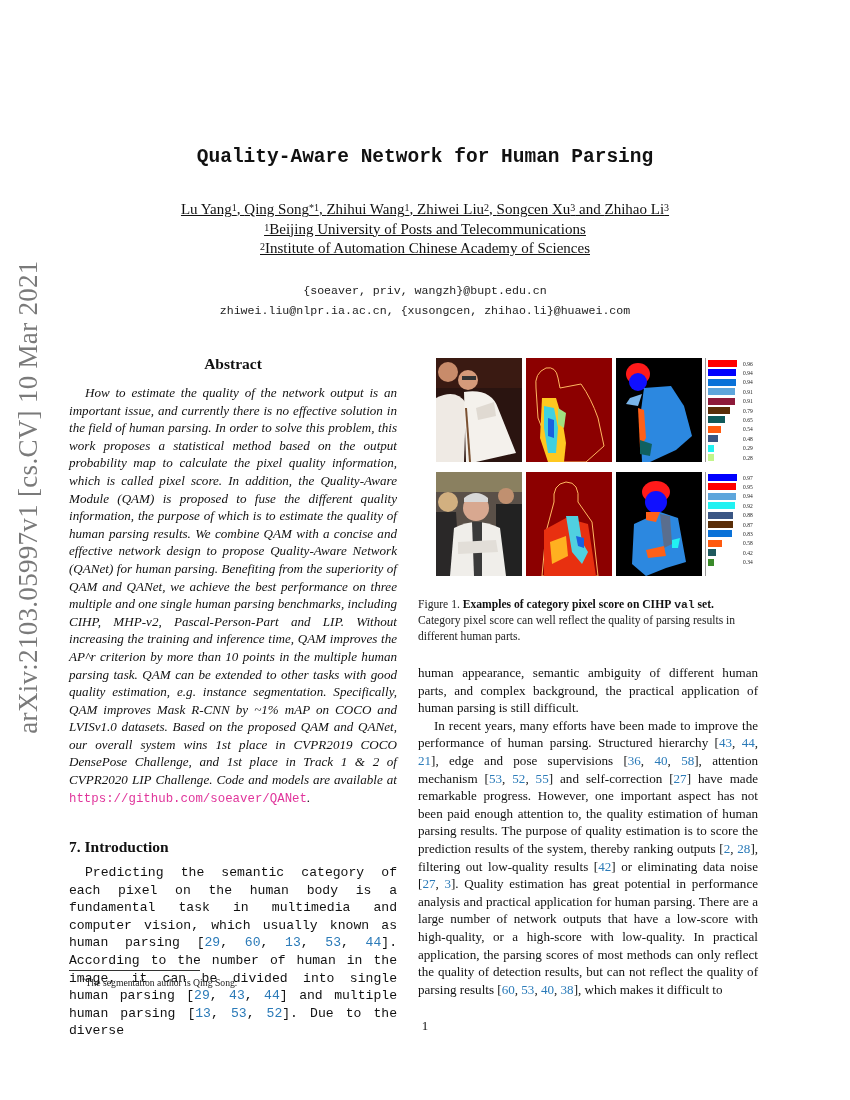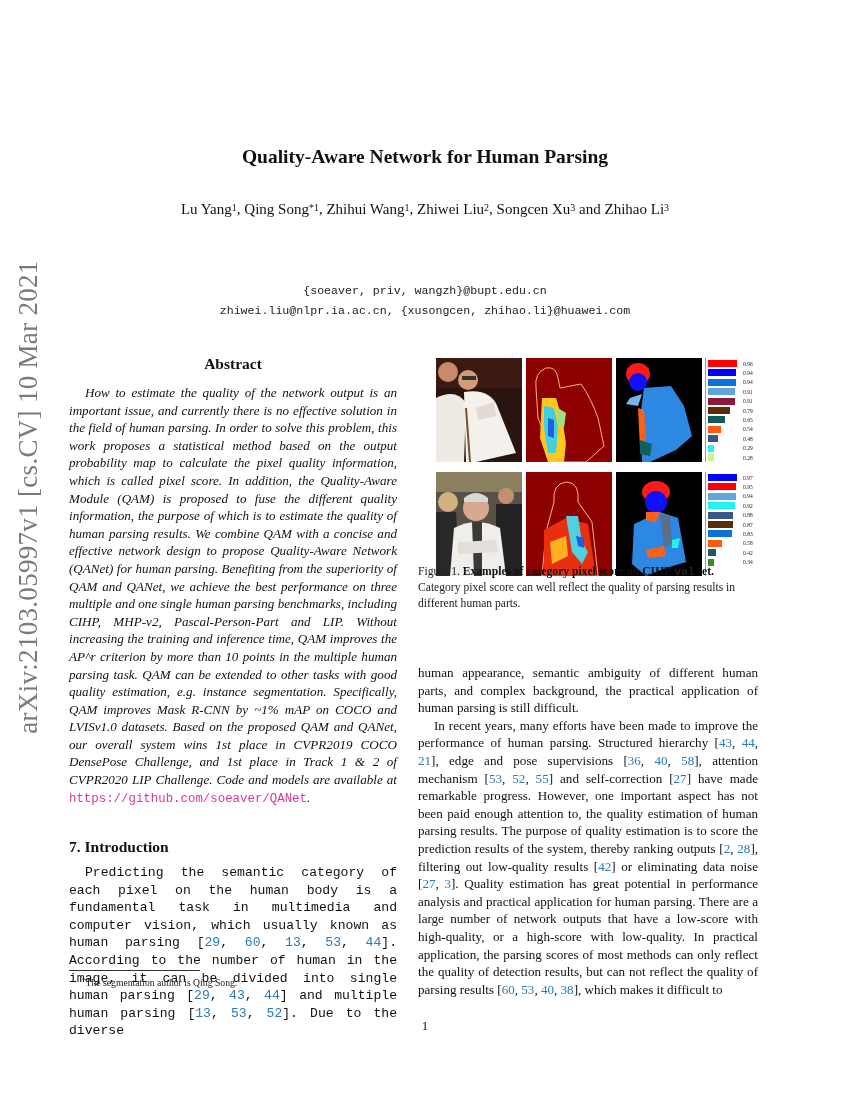--- a/index.html
+++ b/index.html
@@ -7,23 +7,23 @@
          font-family: "Liberation Serif", "DejaVu Serif", serif; color: #111; }
   .abs { position: absolute; }
 
   
   .arxiv-stamp { left: 8px; top: 292px; width: 40px; height: 410px; }
   .arxiv-stamp span { position: absolute; left: 50%; top: 50%;
      transform: translate(-50%, -50%) rotate(-90deg); white-space: nowrap;
      font-size: 27px; color: #7a7a7a; letter-spacing: 0.3px; }
 
   .title { left: 0; width: 850px; top: 146px; text-align: center;
-           font-size: 19.5px; font-weight: bold; }
+           font-size: 19.5px; font-weight: bold; font-family: Liberation Mono, monospace; }
   .authors { left: 0; width: 850px; top: 200px; text-align: center; font-size: 15px; line-height: 19.5px; }
-  .authors div { white-space: nowrap; }
+  .authors div { white-space: nowrap; text-decoration: underline; }
   .authors sup { font-size: 10px; vertical-align: top; position: relative; top: -2px; }
   .emails { left: 0; width: 850px; top: 281px; text-align: center;
             font-family: "Liberation Mono", "DejaVu Sans Mono", monospace; font-size: 11.6px; line-height: 19.5px; color: #222; }
 
   .col-left { left: 69px; width: 328px; }
   .col-right { left: 418px; width: 340px; }
 
   .abstract-head { top: 355px; left: 69px; width: 328px; text-align: center; font-size: 15.5px; font-weight: bold; }
   .abstract-body { top: 384px; font-size: 13.1px; line-height: 17.6px; font-style: italic; text-align: justify; }
   .abstract-body p { margin: 0; text-indent: 16px; }
@@ -48,40 +48,42 @@
   .panel { position: absolute; top: 0; width: 86px; height: 104px; overflow: hidden; }
   .panel.p1 { left: 0; }
   .panel.p2 { left: 90px; }
   .panel.p3 { left: 180px; }
   .bars { position: absolute; left: 272px; top: 0; width: 60px; height: 104px; }
   .bar-row { position: absolute; left: 0; height: 7px; display: flex; align-items: center; }
   .bar-row .swatch { height: 7px; }
   .bar-row .val { font-size: 5.5px; margin-left: 3px; color: #222; font-family: "Liberation Serif", serif; }
   .fig-sep { position: absolute; left: 269px; width: 1px; background: #999; }
 
-  .caption { top: 564px; font-size: 11.6px; line-height: 15.3px; color: #222; }
+  .caption { top: 597px; font-size: 11.6px; line-height: 15.3px; color: #222; }
   .caption b { color: #111; }
   .caption code { font-family: "Liberation Mono", "DejaVu Sans Mono", monospace; font-weight: bold; font-size: 11.4px; }
 
   .right-body { top: 664px; font-size: 13.1px; line-height: 17.6px; text-align: justify; font-family: Liberation Serif, serif; }
   .right-body p { margin: 0; }
   .right-body p.indent { text-indent: 16px; }
 </style>
 </head>
 <body>
 
 <div class="abs arxiv-stamp">
   <span>arXiv:2103.05997v1  [cs.CV]  10 Mar 2021</span>
 </div>
 
 <div class="abs title">Quality-Aware Network for Human Parsing</div>
 
 <div class="abs authors">
   <div id="author-line"><span>Lu Yang</span><sup>1</sup>, <span>Qing Song</span><sup>*1</sup>, <span>Zhihui Wang</span><sup>1</sup>, <span>Zhiwei Liu</span><sup>2</sup>, <span>Songcen Xu</span><sup>3</sup> and <span>Zhihao Li</span><sup>3</sup></div>
   <div id="affil-lines">
+      <div><sup>1</sup>Beijing University of Posts and Telecommunications</div>
+      <div><sup>2</sup>Institute of Automation Chinese Academy of Sciences</div>
     </div>
 </div>
 
 <div class="abs emails">
   <div>{soeaver, priv, wangzh}@bupt.edu.cn</div>
   <div>zhiwei.liu@nlpr.ia.ac.cn, {xusongcen, zhihao.li}@huawei.com</div>
 </div>
 
 <div class="abs abstract-head">Abstract</div>
 <div class="abs col-left abstract-body">

